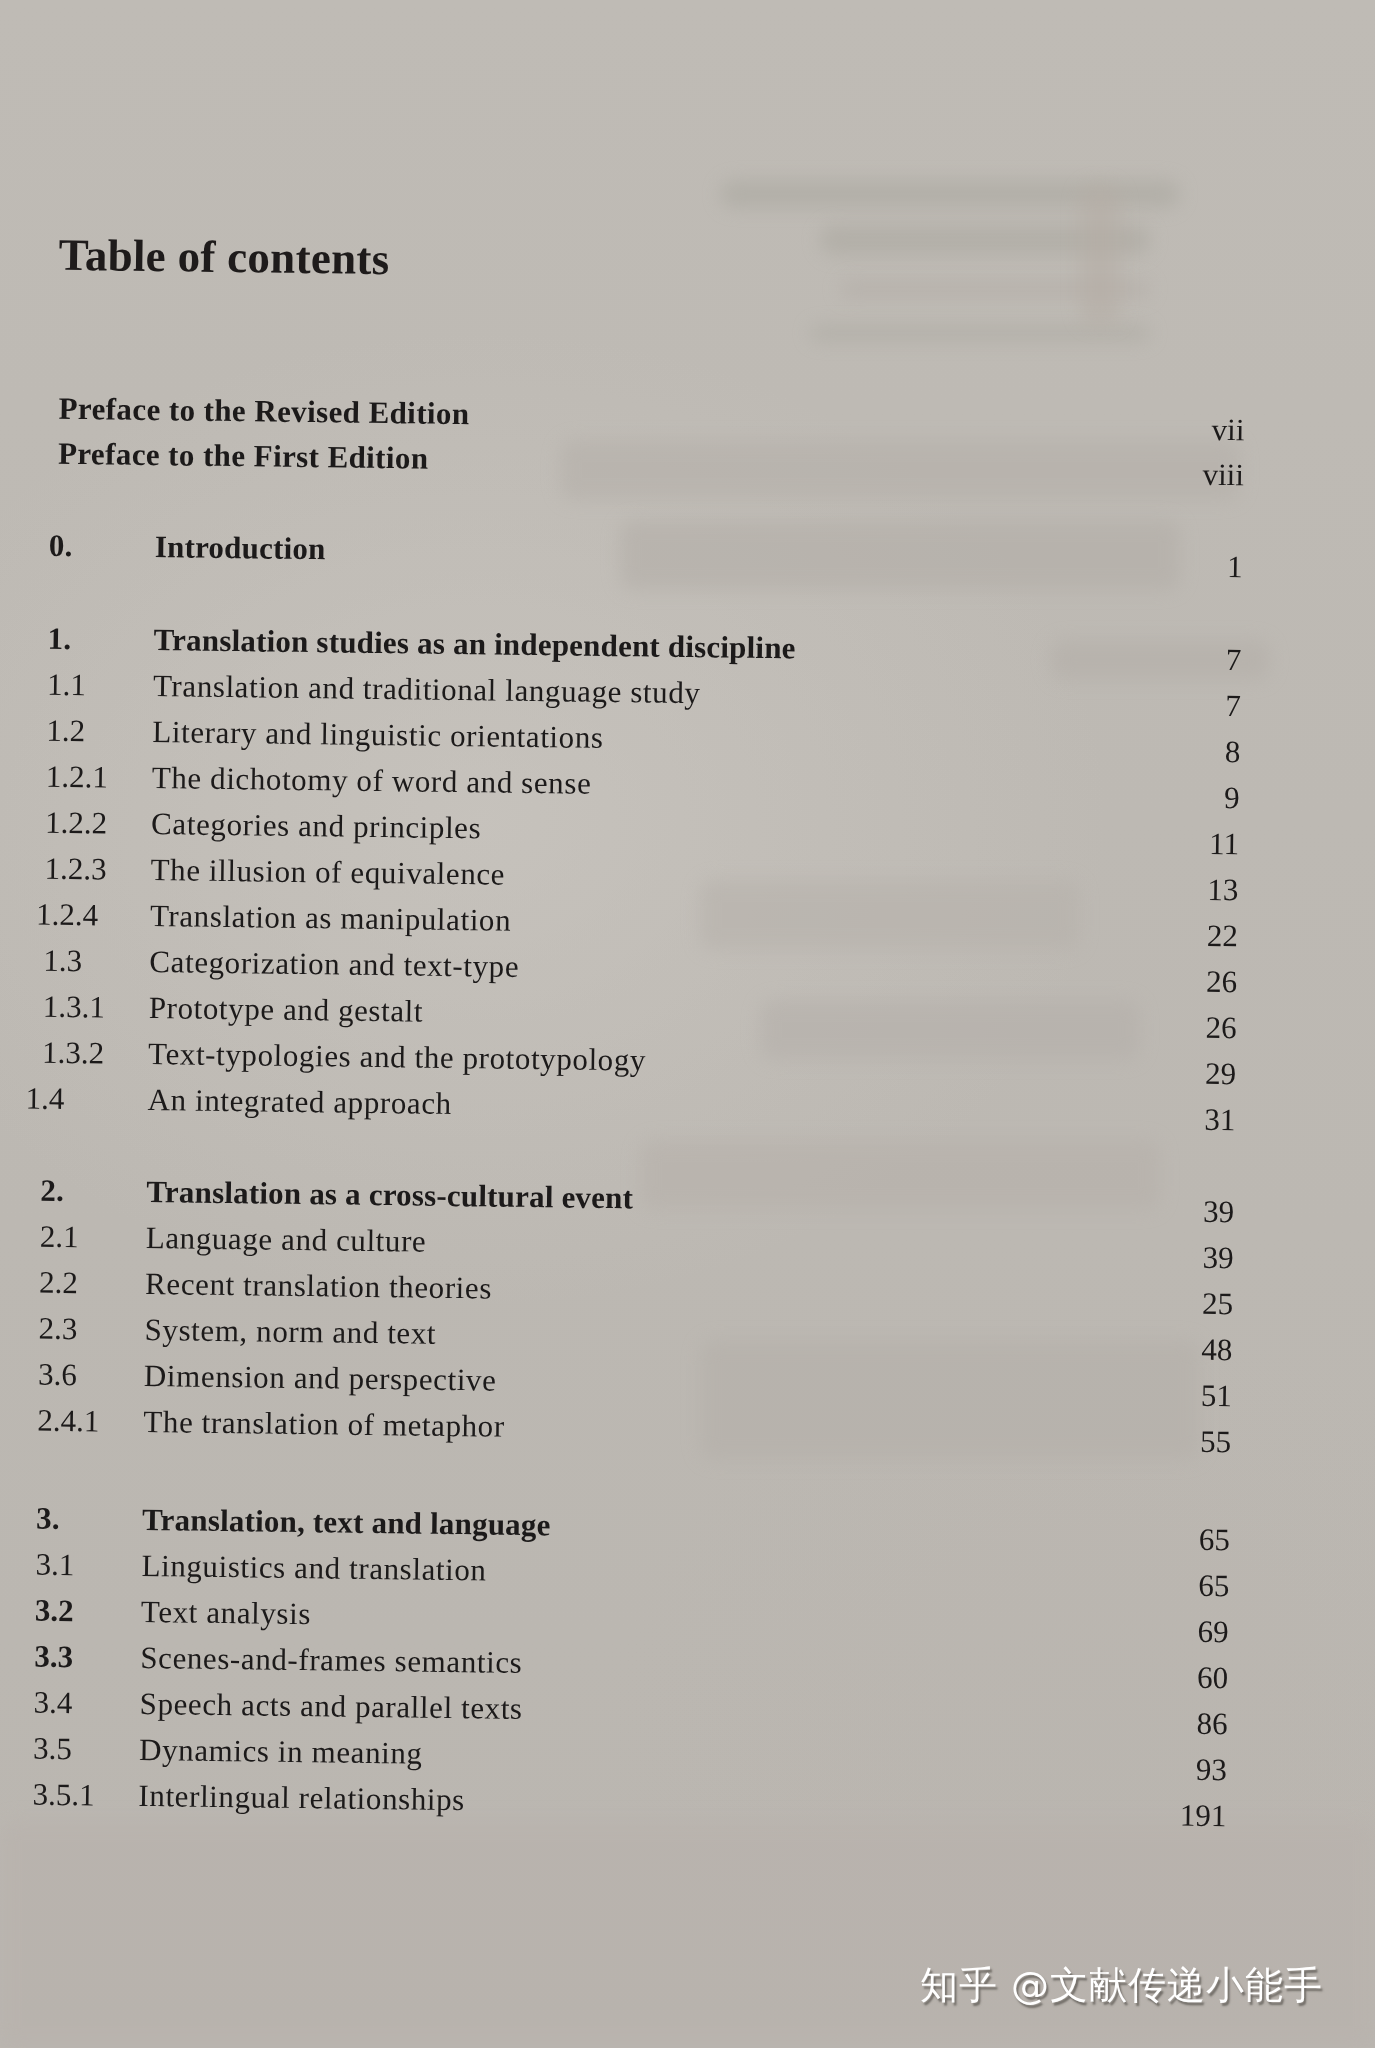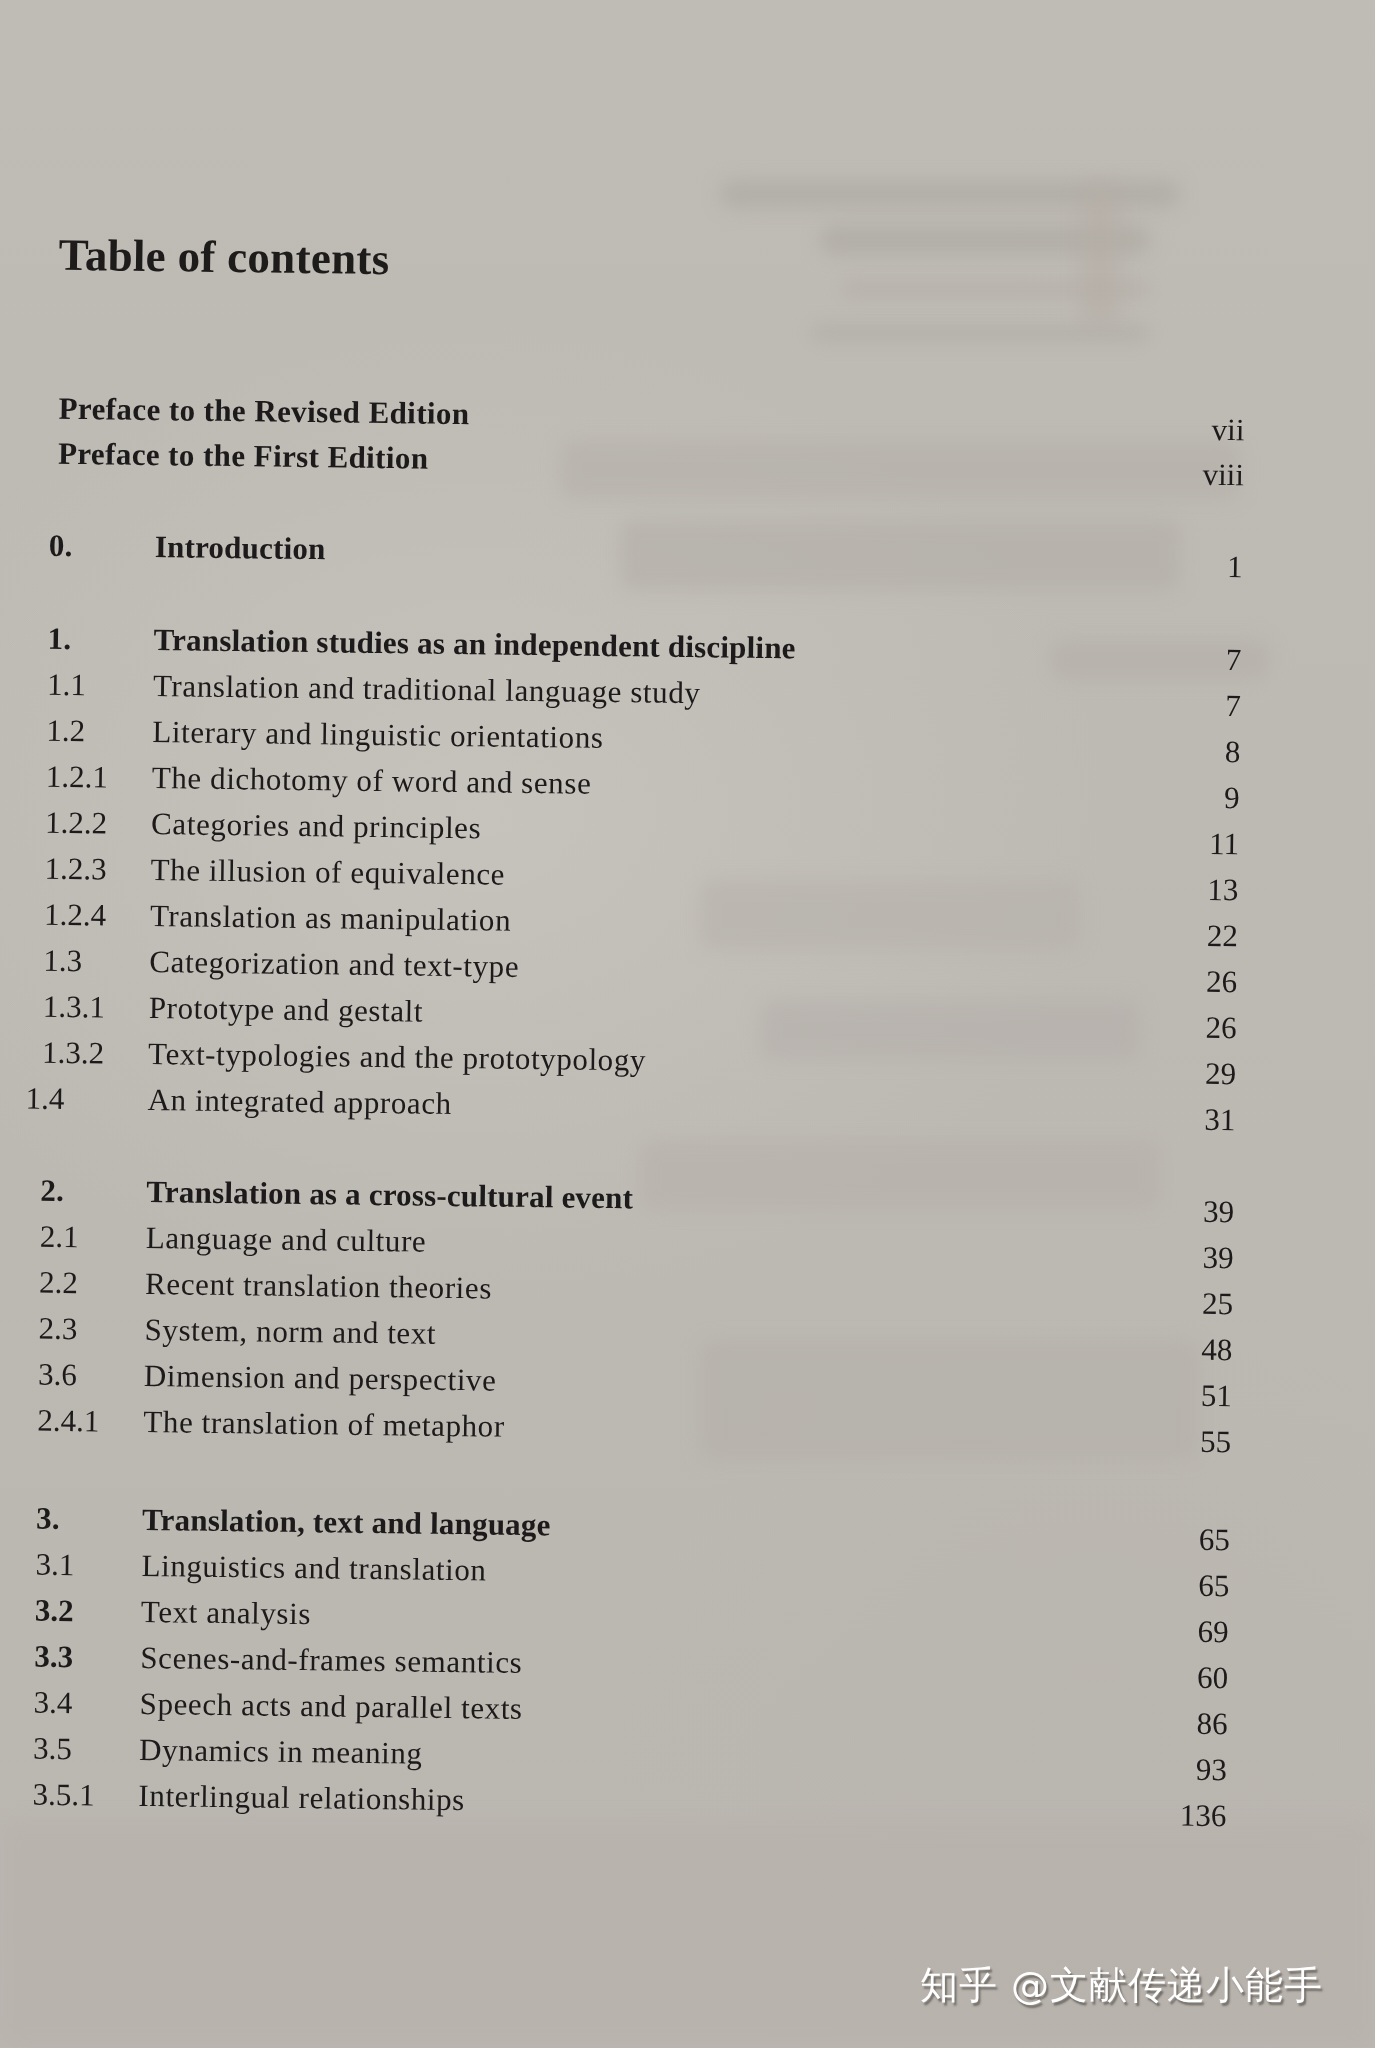--- a/index.html
+++ b/index.html
@@ -159,21 +159,21 @@
     <span class="num" style="left:56px;">1.2.2</span>
     <span class="label" style="left:162px;">Categories and principles</span>
     <span class="page">11</span>
   </div>
   <div class="row" style="top:850px;">
     <span class="num" style="left:56px;">1.2.3</span>
     <span class="label" style="left:162px;">The illusion of equivalence</span>
     <span class="page">13</span>
   </div>
   <div class="row" style="top:896px;">
-    <span class="num" style="left:56px;">1.2.4</span>
+    <span class="num" style="left:48px;">1.2.4</span>
     <span class="label" style="left:162px;">Translation as manipulation</span>
     <span class="page">22</span>
   </div>
   <div class="row" style="top:942px;">
     <span class="num" style="left:56px;">1.3</span>
     <span class="label" style="left:162px;">Categorization and text-type</span>
     <span class="page">26</span>
   </div>
   <div class="row" style="top:988px;">
     <span class="num" style="left:56px;">1.3.1</span>
@@ -248,17 +248,17 @@
     <span class="page">86</span>
   </div>
   <div class="row" style="top:1730px;">
     <span class="num" style="left:56px;">3.5</span>
     <span class="label" style="left:162px;">Dynamics in meaning</span>
     <span class="page">93</span>
   </div>
   <div class="row" style="top:1776px;">
     <span class="num" style="left:56px;">3.5.1</span>
     <span class="label" style="left:162px;">Interlingual relationships</span>
-    <span class="page">136</span>
+    <span class="page">191</span>
   </div>
 </div>
 
 <div class="watermark">知乎 @文献传递小能手</div>
 
 </body></html>

